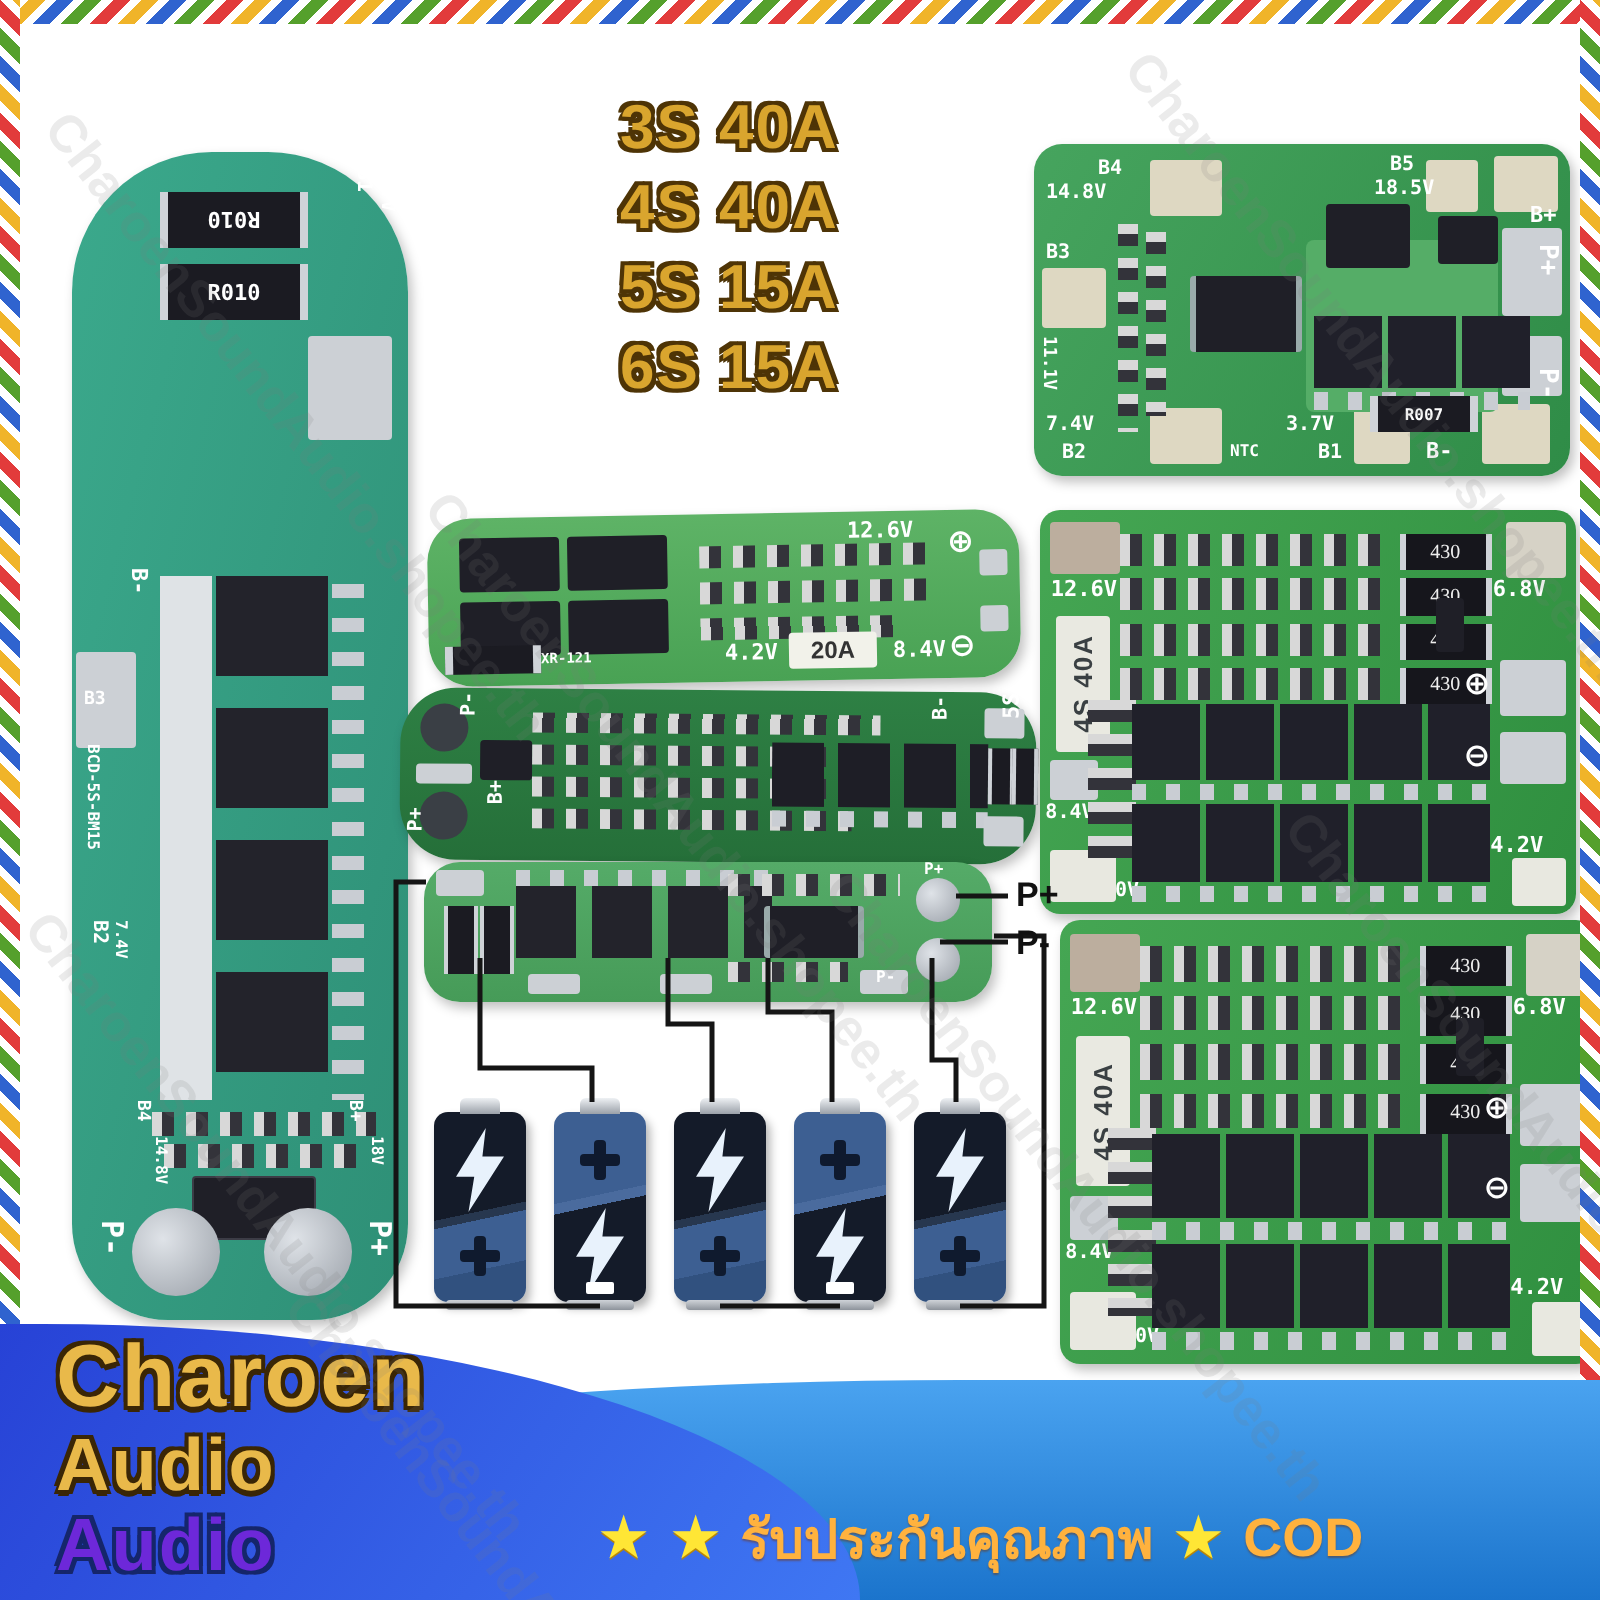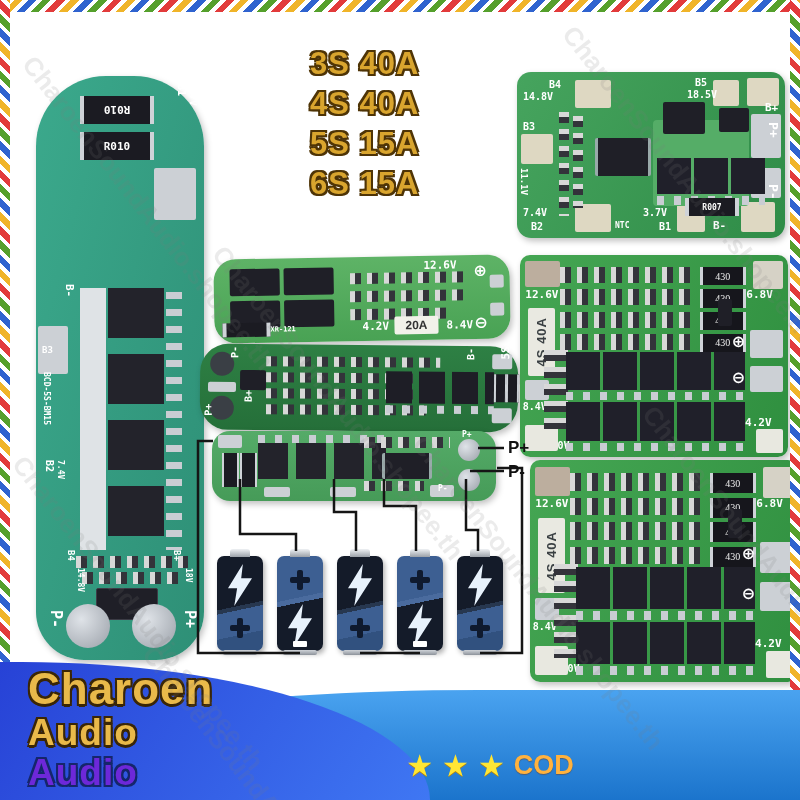--- a/index.html
+++ b/index.html
@@ -360,20 +360,21 @@
   </div>
 
   <div class="bottom-bar"></div>
   <div class="logo-blob"></div>
   <div class="logo-line logo-1">Charoen</div>
   <div class="logo-line logo-2">Audio</div>
   <div class="logo-line logo-3">Audio</div>
   <div class="bar-line">
     <span class="bar-star">★</span>
     <span class="bar-star">★</span>
+    <span class="bar-text">รับประกันคุณภาพ</span>
     <span class="bar-star">★</span>
     <span class="bar-text">COD</span>
   </div>
 
   <div class="rb rb-h" style="top:0"></div>
   <div class="rb rb-h" style="top:788px;z-index:14"></div>
   <div class="rb rb-v" style="left:0"></div>
   <div class="rb rb-v" style="left:790px"></div>
 
 </div>

